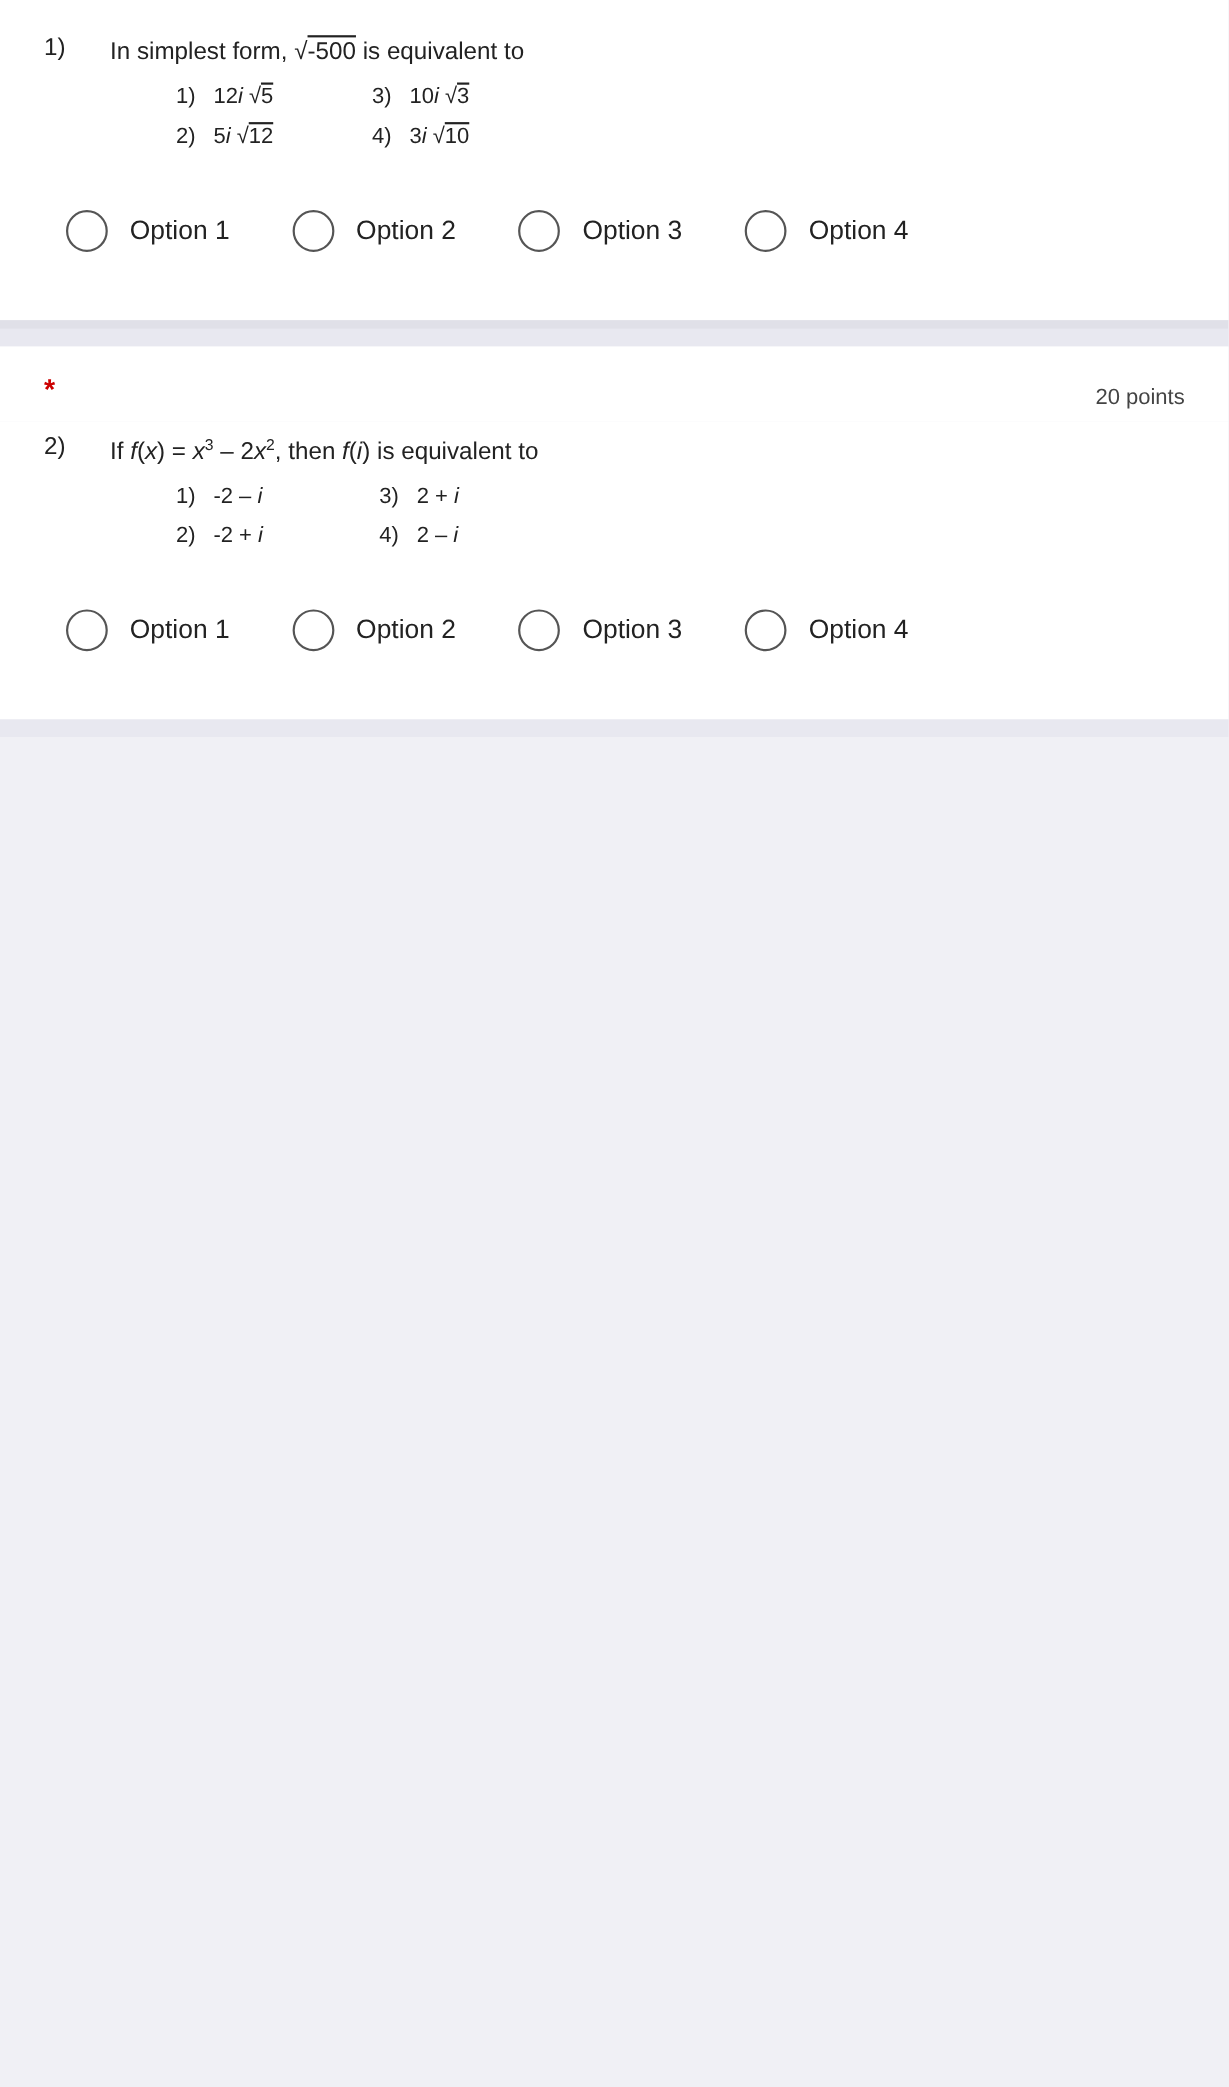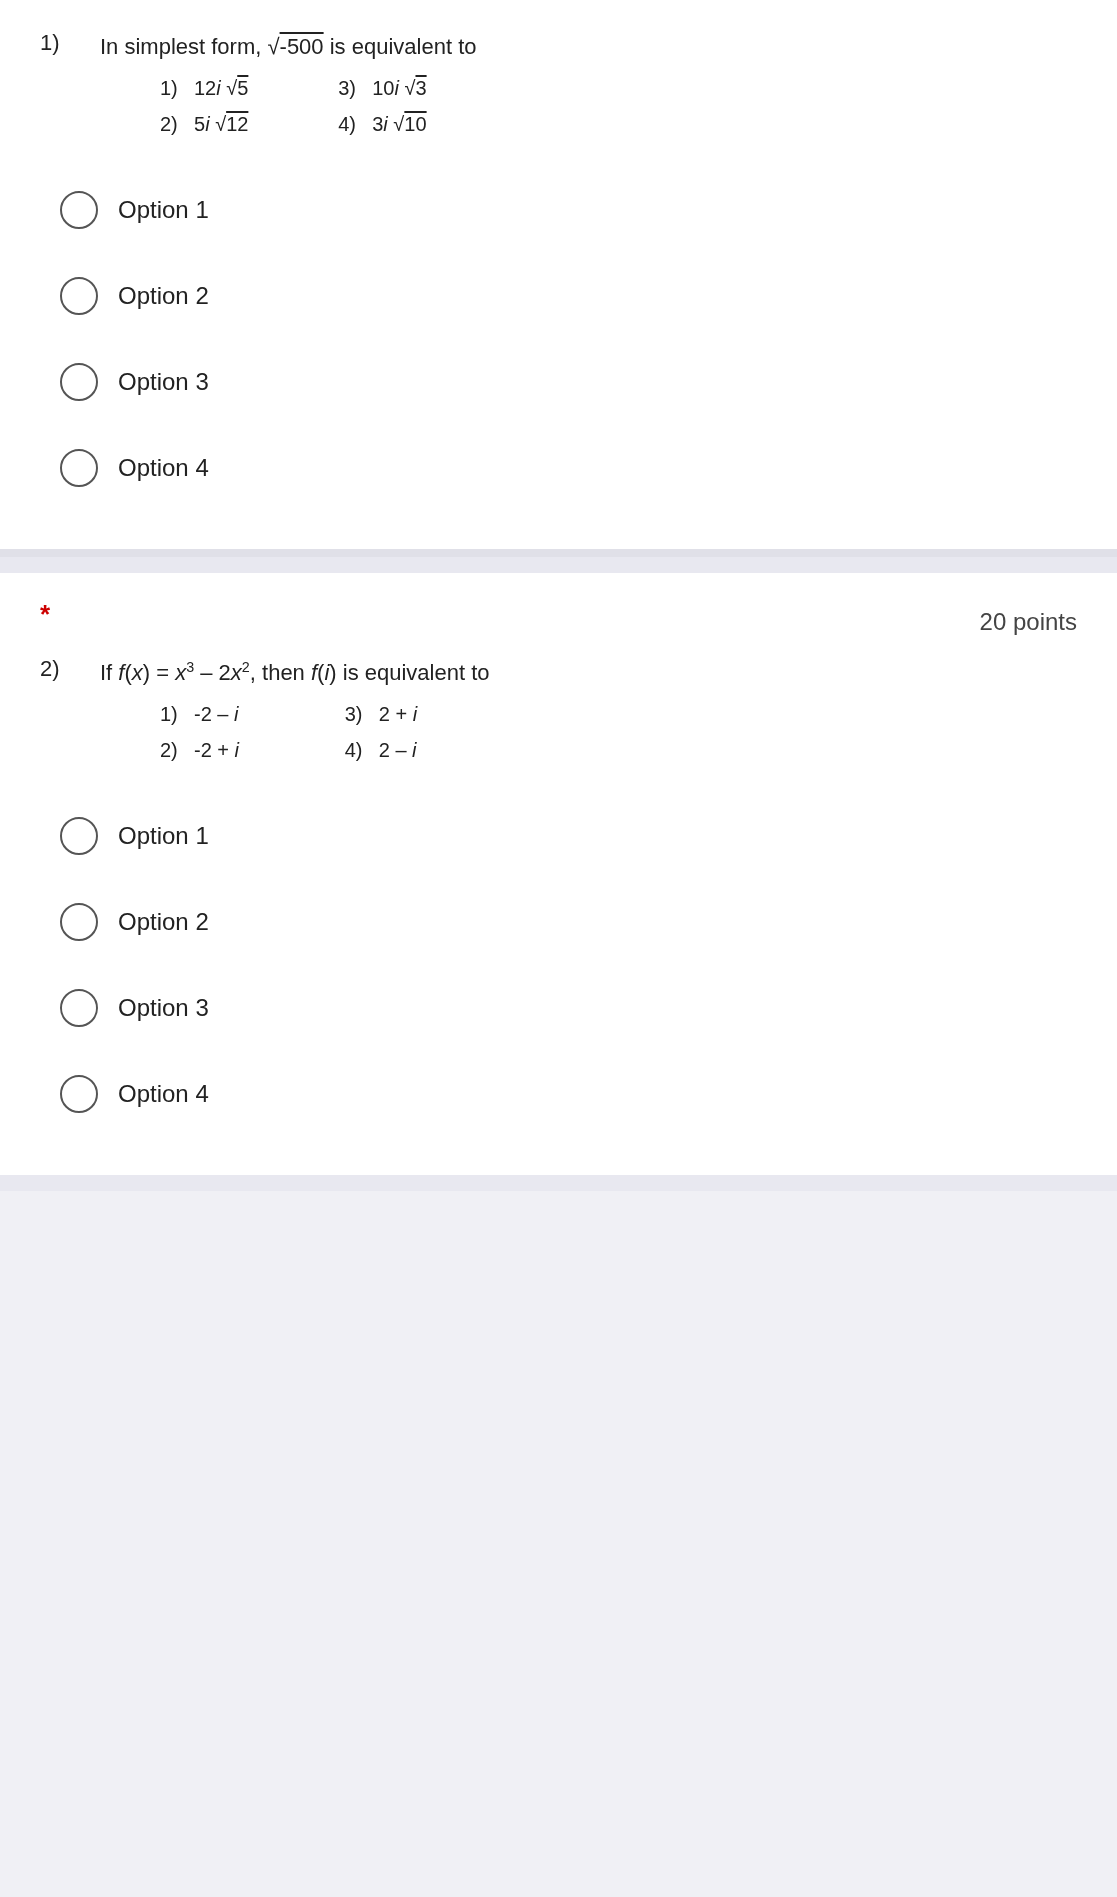--- a/index.html
+++ b/index.html
@@ -57,22 +57,22 @@
       gap: 10px;
     }
 
     .option-num {
       min-width: 24px;
     }
 
     .radio-options {
       margin-top: 30px;
       display: flex;
-      flex-direction: column;
-      gap: 4px;
+      flex-direction: row;
+      gap: 17px;
     }
 
     .radio-option {
       display: flex;
       align-items: center;
       gap: 20px;
       padding: 22px 20px;
       cursor: pointer;
     }
 
@@ -106,21 +106,21 @@
       background: #ffffff;
     }
 
     .required-star {
       color: #cc0000;
       font-size: 26px;
       font-weight: bold;
     }
 
     .points-label {
-      font-size: 24px;
+      font-size: 20px;
       color: #444;
       margin-top: 15px;
     }
 
     sup {
       font-size: 0.65em;
       vertical-align: super;
     }
 
     .math-expr {

